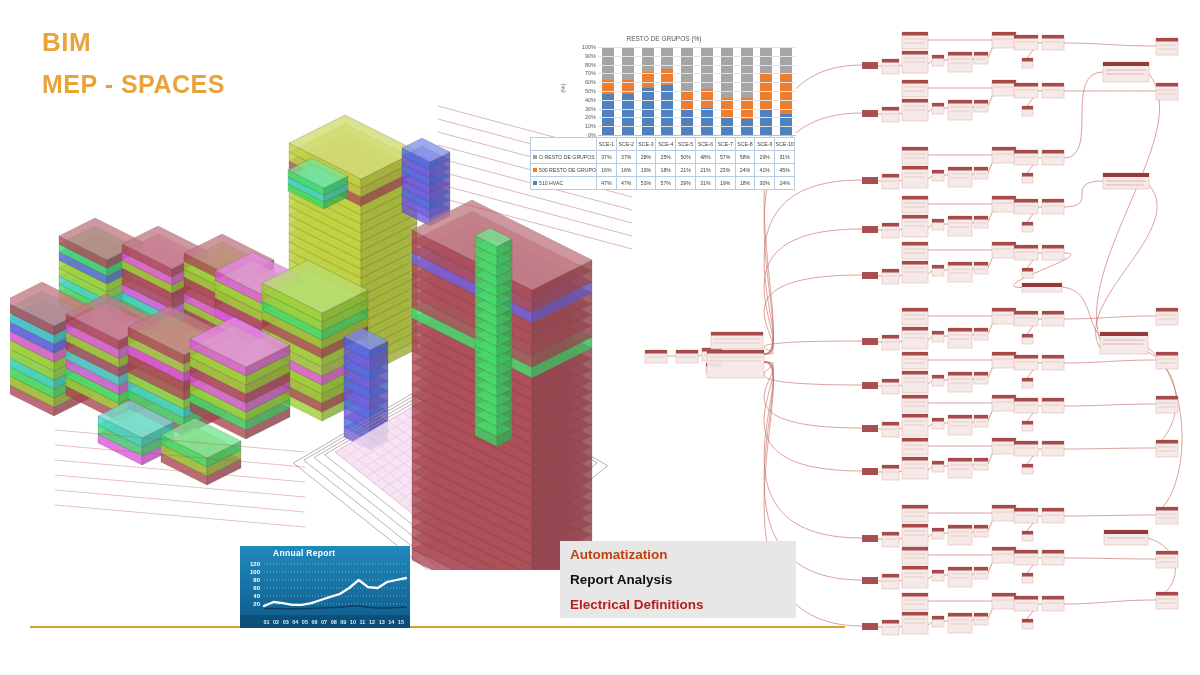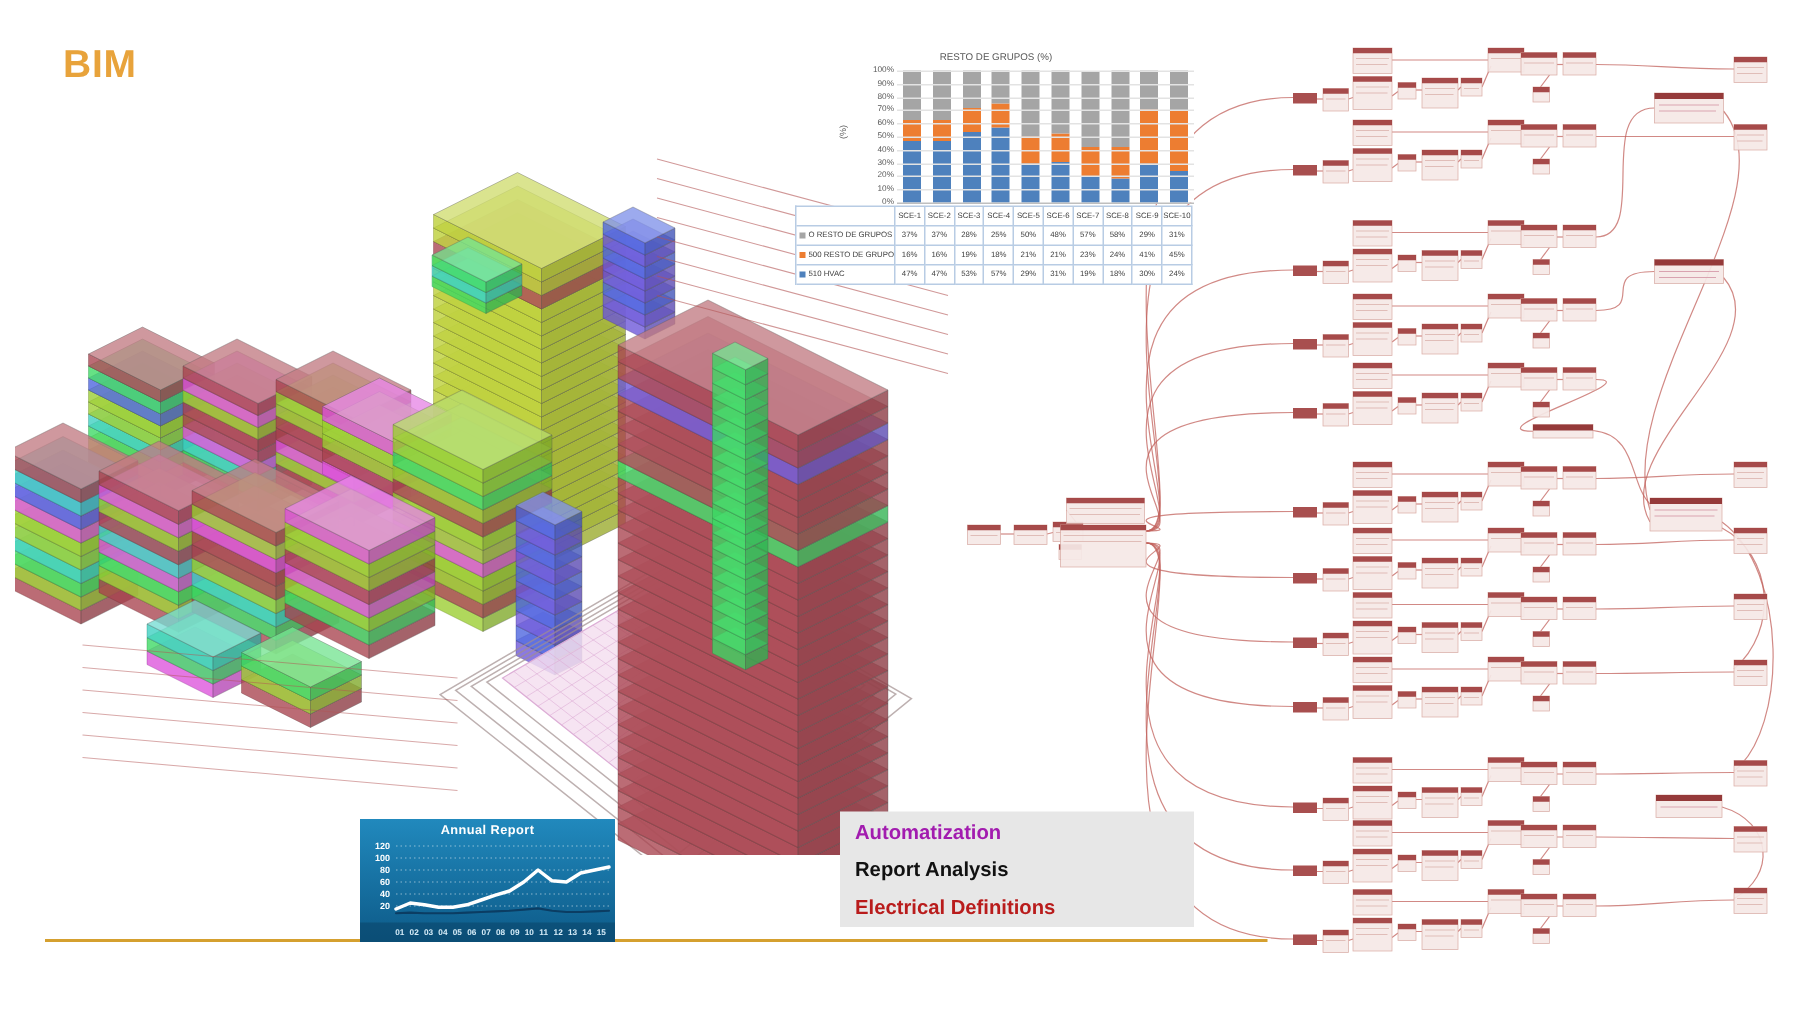--- a/index.html
+++ b/index.html
@@ -24,34 +24,35 @@
   #grupos-table{position:absolute;left:2px;top:104px;display:grid;
      grid-template-columns:66px repeat(10,19.8px);grid-auto-rows:13px;
      border-top:0.5px solid #B8CCE4;border-left:0.5px solid #B8CCE4;
      background:#ffffff;color:#404040;}
   #grupos-table div{border-right:0.5px solid #B8CCE4;border-bottom:0.5px solid #B8CCE4;
      display:flex;align-items:center;justify-content:center;white-space:nowrap;overflow:hidden;font-size:5.2px;}
   #grupos-table .lg{justify-content:flex-start;padding-left:2px;}
   .mk{display:inline-block;width:4px;height:4px;margin-right:2px;flex:none;}
   
   #annual-chart{left:240px;top:546px;width:170px;height:82px;z-index:3;}
-  #annual-title{position:absolute;left:0;top:2px;width:100%;text-align:center;
-     font-size:8.5px;font-weight:bold;color:#ffffff;letter-spacing:.3px;}
+  #annual-title{position:absolute;left:0;top:2px;width:100%;
+     font-size:8.5px;font-weight:bold;color:#ffffff;letter-spacing:.3px;padding-left:33px;}
   
   #process-panel{left:560px;top:541px;width:236px;height:77px;z-index:3;}
   #process-panel .pl{position:absolute;left:10px;font-size:13.5px;font-weight:bold;}
   
   #building-svg{left:10px;top:100px;z-index:2;}
   #dynamo-svg{left:0;top:0;z-index:2;pointer-events:none;}
 </style>
 </head>
 <body>
 
 <div class="abs" id="slide-title" style="color: rgb(232, 163, 59);">
   <div class="t1">BIM</div>
+  <div class="t2">MEP - SPACES</div>
 </div>
 
 <svg class="abs" id="building-svg" width="640" height="470" viewBox="0 0 640 470">
     <g>
       <polygon points="49.0,200.0 49.0,208.0 97.0,232.0 97.0,224.0" fill="#A8434E" stroke="rgb(109,44,51)" stroke-width="0.4" fill-opacity="0.78" stroke-opacity="0.6"></polygon>
       <polygon points="133.0,206.0 133.0,214.0 97.0,232.0 97.0,224.0" fill="rgb(138,55,64)" stroke="rgb(88,88,88)" stroke-width="0.4" fill-opacity="0.78" stroke-opacity="0.6"></polygon>
       <polygon points="85.0,182.0 133.0,206.0 97.0,224.0 49.0,200.0" fill="rgb(194,123,131)" stroke="rgb(88,88,88)" stroke-width="0.4" fill-opacity="0.78" stroke-opacity="0.6"></polygon>
       <polygon points="49.0,192.0 49.0,200.0 97.0,224.0 97.0,216.0" fill="#9ACD2E" stroke="rgb(100,133,30)" stroke-width="0.4" fill-opacity="0.78" stroke-opacity="0.6"></polygon>
       <polygon points="133.0,198.0 133.0,206.0 97.0,224.0 97.0,216.0" fill="rgb(126,168,38)" stroke="rgb(88,88,88)" stroke-width="0.4" fill-opacity="0.78" stroke-opacity="0.6"></polygon>
       <polygon points="85.0,174.0 133.0,198.0 97.0,216.0 49.0,192.0" fill="rgb(184,220,109)" stroke="rgb(88,88,88)" stroke-width="0.4" fill-opacity="0.78" stroke-opacity="0.6"></polygon>
@@ -1417,18 +1418,18 @@
       <text x="141.7" y="77.5" text-anchor="middle" fill="#D6ECF8" font-size="5.5" font-weight="bold" font-family="Liberation Sans, sans-serif">13</text>
       <text x="151.3" y="77.5" text-anchor="middle" fill="#D6ECF8" font-size="5.5" font-weight="bold" font-family="Liberation Sans, sans-serif">14</text>
       <text x="160.9" y="77.5" text-anchor="middle" fill="#D6ECF8" font-size="5.5" font-weight="bold" font-family="Liberation Sans, sans-serif">15</text>
       <polyline points="24.0,62.8 33.5,62.4 42.9,62.8 52.4,62.8 61.9,62.8 71.3,62.4 80.8,62.0 90.3,61.6 99.7,61.2 109.2,60.4 118.7,59.6 128.1,61.2 137.6,62.0 147.1,62.0 156.5,61.6 166.0,61.2" fill="none" stroke="#0B3D63" stroke-width="1.4" stroke-linejoin="round" stroke-linecap="round"></polyline>
       <polyline points="24.0,60.0 33.5,56.0 42.9,57.2 52.4,58.8 61.9,58.8 71.3,57.2 80.8,54.0 90.3,50.8 99.7,48.0 109.2,42.0 118.7,34.0 128.1,41.2 137.6,42.0 147.1,36.0 156.5,34.0 166.0,32.0" fill="none" stroke="#FFFFFF" stroke-width="2.3" stroke-linejoin="round" stroke-linecap="round"></polyline>
     </svg>
   <div id="annual-title">Annual Report</div>
 </div>
 
 <div class="abs" id="process-panel" style="background: rgb(231, 231, 231);">
-  <div class="pl" style="top: 6px; color: #a21caf;">Automatization</div>
+  <div class="pl" style="top: 6px; color: #c2410c;">Automatization</div>
   <div class="pl" style="top: 31px; color: rgb(17, 17, 17);">Report Analysis</div>
   <div class="pl" style="top: 56px; color: #b91c1c;">Electrical Definitions</div>
 </div>
 
 <div class="abs" id="bottom-rule" style="background: rgb(213, 160, 47);"></div>
 
 </body></html>

